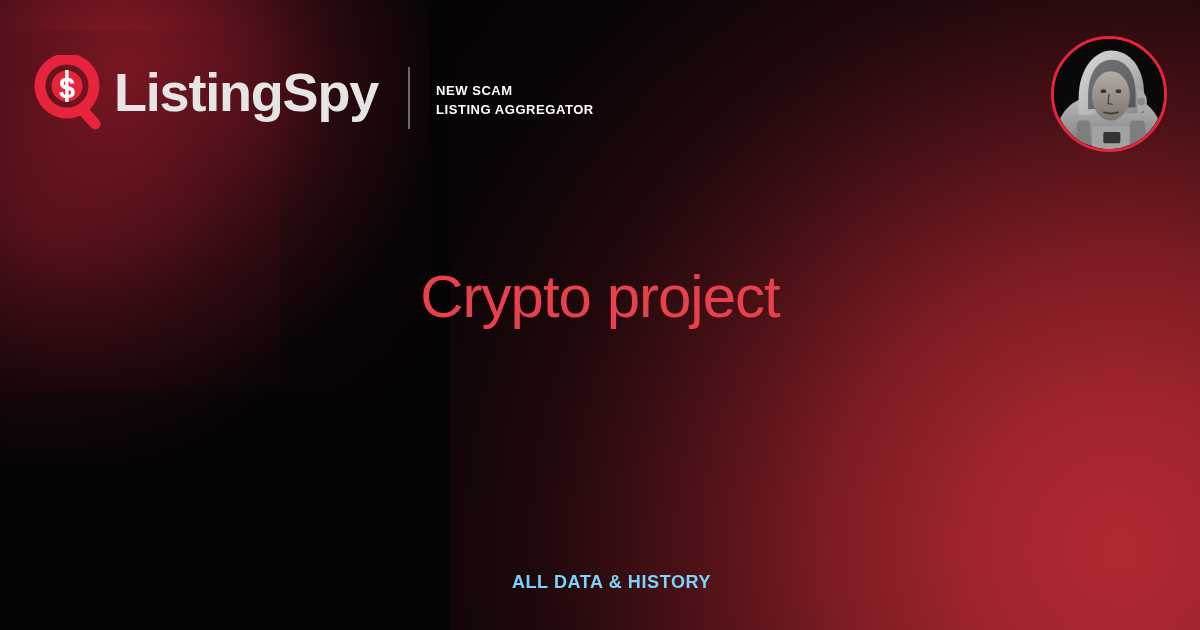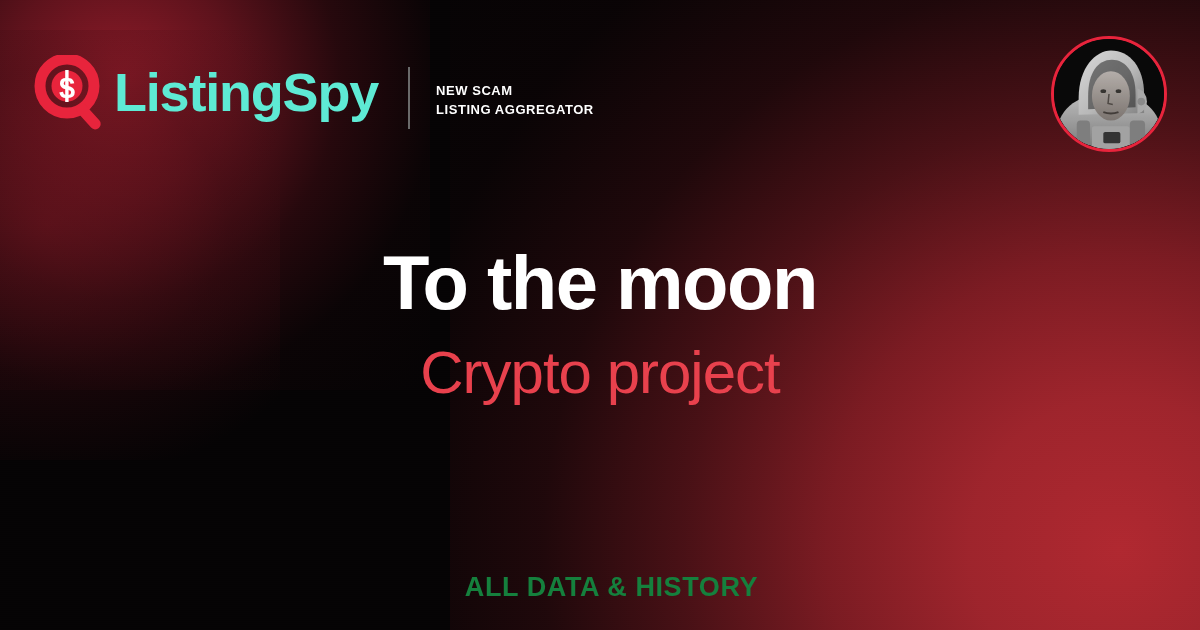--- a/index.html
+++ b/index.html
@@ -90,21 +90,21 @@
     flex:none; position:relative;
     margin-right:8px;
   }
   #logo-mark svg { display:block; width:100%; height:100%; }
 
   #wordmark {
     font-size:54px;
     font-weight:700;
     letter-spacing:-1.2px;
     line-height:1;
-    color:#5eead4;
+    color:#e5e5e5;
     white-space:nowrap;
     position:relative;
     top:-2px;
     text-align:right;
   }
 
   #brand-divider {
     width:2px; height:62px;
     background:#6a6a6a;
     margin:0 26px 0 30px;
@@ -163,22 +163,22 @@
 
   
   #footer {
     position:absolute;
     left:0; top:572px;
     width:1200px;
     text-align:center;
     z-index:5;
   }
   #footer-text {
-    color:#15803d;
-    font-size:27px;
+    color:#7dd3fc;
+    font-size:18px;
     font-weight:700;
     letter-spacing:0.6px;
     padding-left:23px;
   }
 </style>
 </head>
 <body>
 
 <div id="stage">
 
@@ -251,21 +251,20 @@
           <rect x="24" y="86" width="14" height="30" rx="4" fill="#8d8d8d"></rect>
           <rect x="80" y="86" width="16" height="30" rx="4" fill="#8d8d8d"></rect>
           <rect width="116" height="116" fill="#000" opacity="0.10"></rect>
         </g>
       </svg>
     </div>
 
   </div>
 
   <div id="hero">
-    <div id="hero-title">To the moon</div>
     <div id="hero-subtitle">Crypto project</div>
   </div>
 
   <div id="footer">
     <div id="footer-text">ALL DATA &amp; HISTORY</div>
   </div>
 
 </div>
 
 </body></html>

